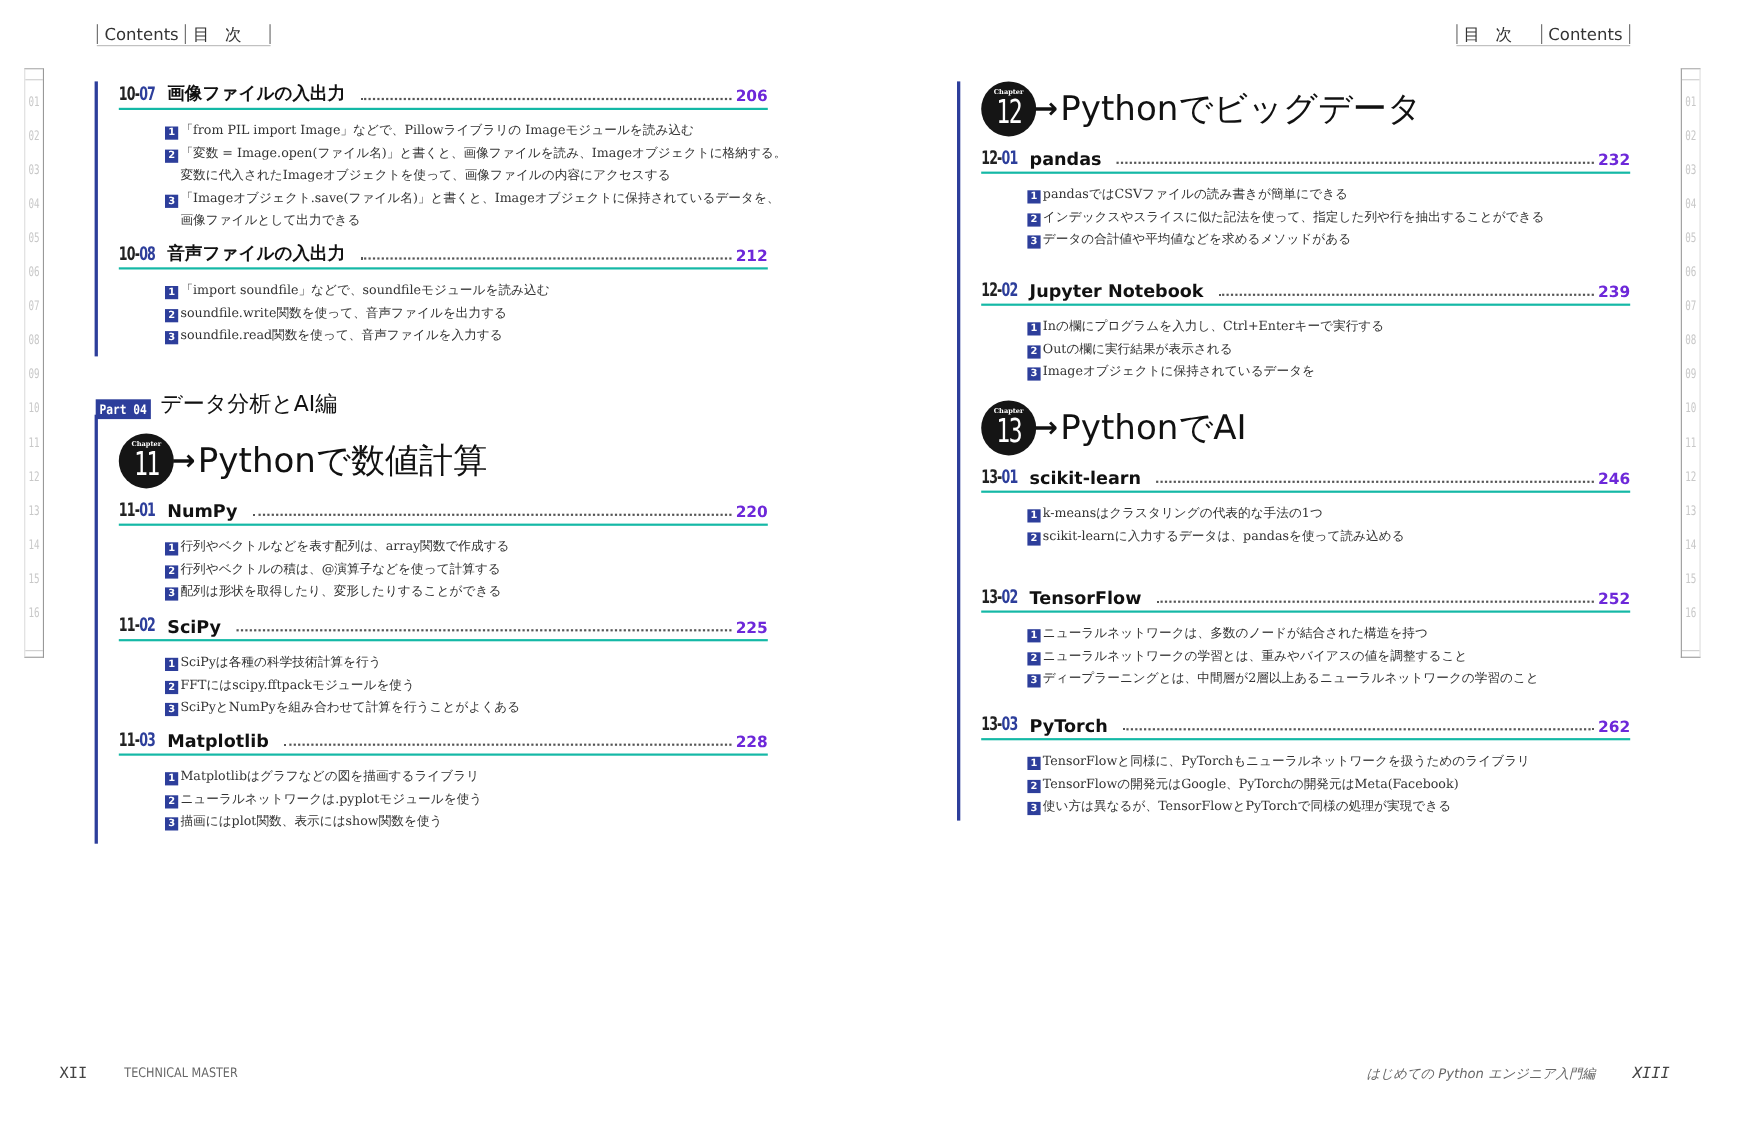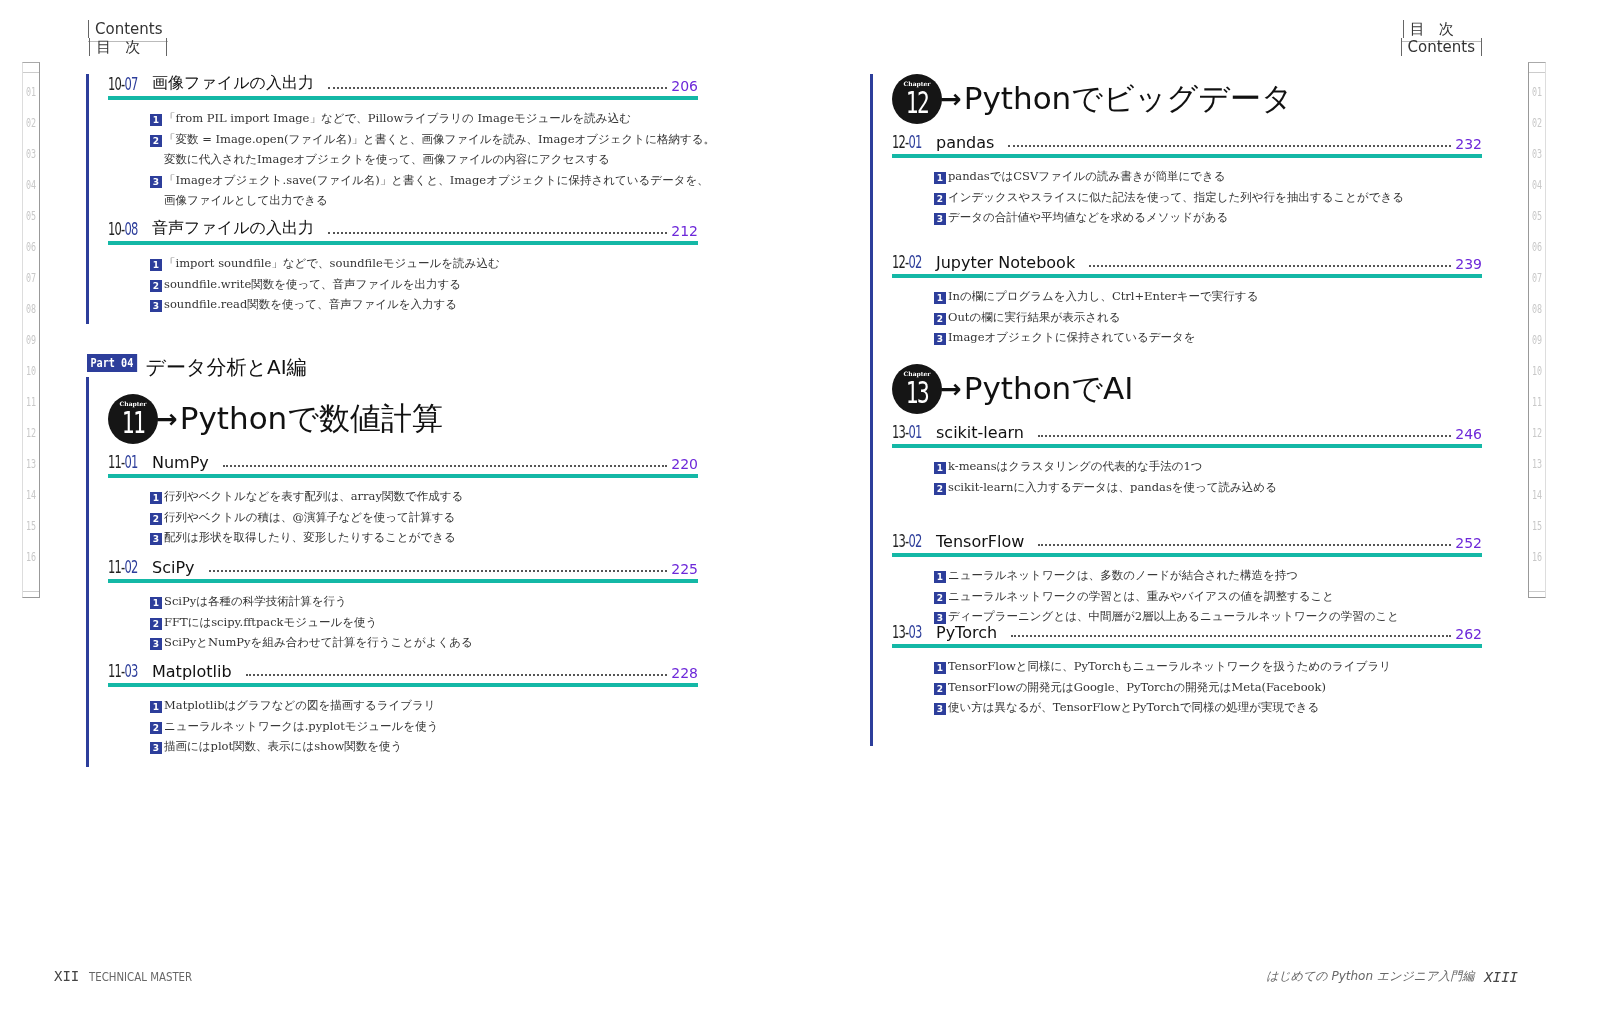--- a/index.html
+++ b/index.html
@@ -5,21 +5,21 @@
   * { box-sizing: border-box; margin: 0; padding: 0; }
   html, body { width: 1600px; height: 1033px; background: #ffffff; overflow: hidden; }
   body { position: relative; font-family: "DejaVu Sans", sans-serif; color: #222; }
 
   .page { position: absolute; top: 0; height: 1033px; width: 800px; }
   .page-left { left: 0; }
   .page-right { left: 800px; }
 
   
   .hdr { position: absolute; top: 20px; display: flex; align-items: center; height: 22px;
-         border-bottom: 1px solid #bbb; font-size: 15px; color: #333; flex-direction: column; }
+         border-bottom: 1px solid #bbb; font-size: 15px; color: #333; }
   .hdr span { padding: 0 6px; border-left: 1px solid #666; line-height: 18px; }
   .hdr span:last-child { border-right: 1px solid #666; }
   .page-left .hdr { left: 88px; }
   .page-right .hdr { right: 118px; }
   .hdr .jp { letter-spacing: 14px; padding-right: 12px; }
 
   
   .sidetab { position: absolute; top: 62px; width: 18px; height: 536px;
              border: 1px solid #999; border-top: 1px solid #aaa; background: #fff; }
   .page-left .sidetab { left: 22px; border-left-color: #ddd; }
@@ -28,52 +28,52 @@
   .sidetab .capb { position: absolute; left: 0; right: 0; height: 6px; border-top: 1px solid #ccc; bottom: 0; }
   .sidetab ul { list-style: none; position: absolute; top: 22px; left: 0; right: 0; }
   .sidetab li { height: 31px; font-family: "DejaVu Sans Mono", monospace; font-size: 12px;
                 color: #c8c8c8; text-align: center; transform: scaleX(0.7); }
 
   
   .vrule { position: absolute; width: 3px; background: #2d3e9b; }
 
   
   .entry { position: absolute; }
-  .entry-head { display: flex; align-items: flex-end; border-bottom: 4px solid #14b8a6; height: 24px; padding-bottom: 2px; }
+  .entry-head { display: flex; align-items: flex-end; border-bottom: 2px solid #14b8a6; height: 24px; padding-bottom: 2px; font-weight: bold; }
   .entry-num { font-family: "DejaVu Sans Condensed", "DejaVu Sans", sans-serif; font-size: 17px; color: #222;
                transform: scaleX(0.75); transform-origin: left bottom; width: 44px; white-space: nowrap; letter-spacing: -1px; }
   .entry-num .b { color: #2d3e9b; }
   .entry-title { font-size: 16px; color: #111; white-space: nowrap; }
   .entry-dots { flex: 1; border-bottom: 2px dotted #555; margin: 0 4px 5px 14px; height: 1px; }
   .entry-page { font-size: 14px; color: #6d28d9; }
 
   .points { list-style: none; margin-top: 8px; padding-left: 42px; }
   .points li { font-family: "DejaVu Serif", serif; font-size: 11.5px; color: #333; line-height: 20.5px; white-space: nowrap; }
   .points li .badge { display: inline-block; width: 12px; height: 12px; background: #2d3e9b; color: #fff;
                       font-family: "DejaVu Sans", sans-serif; font-size: 9px; font-weight: bold; text-align: center;
                       line-height: 12px; margin-right: 2px; vertical-align: -1px; }
   .points li .cont { padding-left: 14px; }
 
   
-  .part { position: absolute; left: 87px; top: 354px; display: flex; align-items: flex-start; }
+  .part { position: absolute; left: 87px; top: 354px; display: flex; align-items: flex-end; }
   .part-tag { background: #2d3e9b; color: #fff; font-family: "DejaVu Sans Mono", monospace; font-size: 12px; font-weight: bold;
               padding: 2px 4px; transform: scaleX(0.85); transform-origin: left; }
   .part-title { font-size: 20px; color: #111; margin-left: 0px; }
 
   
   .chapter { position: absolute; display: flex; align-items: center; }
   .chap-badge { width: 50px; height: 50px; border-radius: 50%; background: #151515; color: #fff; position: relative; }
   .chap-badge .lbl { position: absolute; top: 6px; left: 0; right: 0; text-align: center; font-size: 6px; font-weight: bold; font-family: "DejaVu Serif", serif; }
   .chap-badge .n { position: absolute; top: 11px; left: 0; right: 0; text-align: center; font-size: 30px; font-family: "DejaVu Sans Mono", monospace;
                    transform: scaleX(0.7); letter-spacing: -2px; }
   .chap-arrow { font-size: 26px; color: #111; margin-left: -2px; font-weight: bold; }
   .chap-title { font-size: 31px; color: #111; margin-left: 2px; }
 
   
-  .footer { position: absolute; top: 968px; font-size: 12px; color: #666; display: flex; align-items: flex-end; }
+  .footer { position: absolute; top: 968px; font-size: 12px; color: #666; display: flex; align-items: flex-start; gap: 24px; }
   .footer .pg { font-family: "DejaVu Sans Mono", monospace; font-size: 14px; color: #444; }
   .page-left .footer { left: 54px; }
   .page-left .footer .pub { margin-left: 10px; transform: scaleX(0.85); transform-origin: left; }
   .page-right .footer { right: 82px; font-style: italic; }
   .page-right .footer .pub { margin-right: 10px; }
 </style>
 </head>
 <body>
 
 <div class="page page-left">
@@ -297,21 +297,21 @@
       <span class="entry-dots"></span>
       <span class="entry-page">252</span>
     </div>
     <ul class="points">
       <li><span class="badge">1</span><span>ニューラルネットワークは、多数のノードが結合された構造を持つ</span></li>
       <li><span class="badge">2</span><span>ニューラルネットワークの学習とは、重みやバイアスの値を調整すること</span></li>
       <li><span class="badge">3</span><span>ディープラーニングとは、中間層が2層以上あるニューラルネットワークの学習のこと</span></li>
     </ul>
   </div>
 
-  <div class="entry" style="left:92px; top:624px; width:590px;">
+  <div class="entry" style="left:92px; top:649px; width:590px;">
     <div class="entry-head">
       <span class="entry-num"><span>13-</span><span class="b">03</span></span>
       <span class="entry-title">PyTorch</span>
       <span class="entry-dots"></span>
       <span class="entry-page">262</span>
     </div>
     <ul class="points">
       <li><span class="badge">1</span><span>TensorFlowと同様に、PyTorchもニューラルネットワークを扱うためのライブラリ</span></li>
       <li><span class="badge">2</span><span>TensorFlowの開発元はGoogle、PyTorchの開発元はMeta(Facebook)</span></li>
       <li><span class="badge">3</span><span>使い方は異なるが、TensorFlowとPyTorchで同様の処理が実現できる</span></li>

